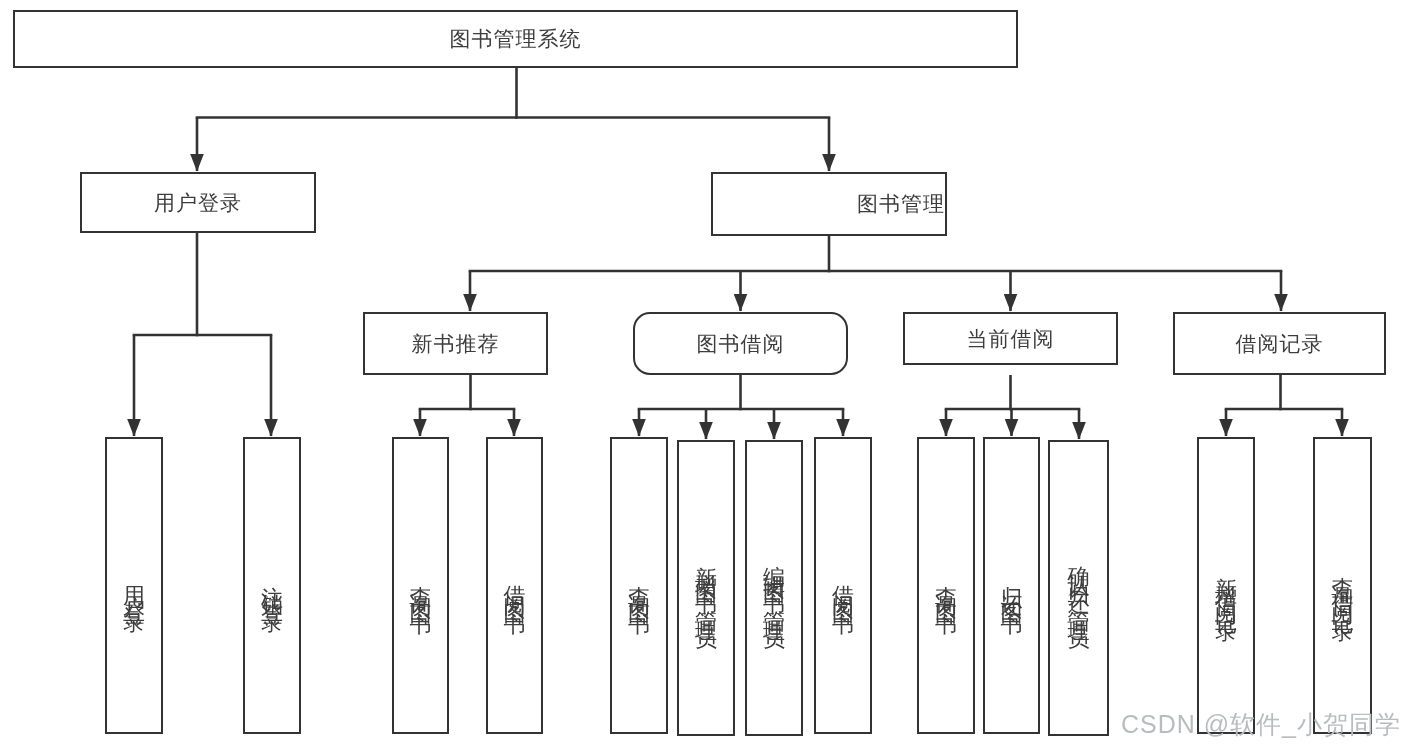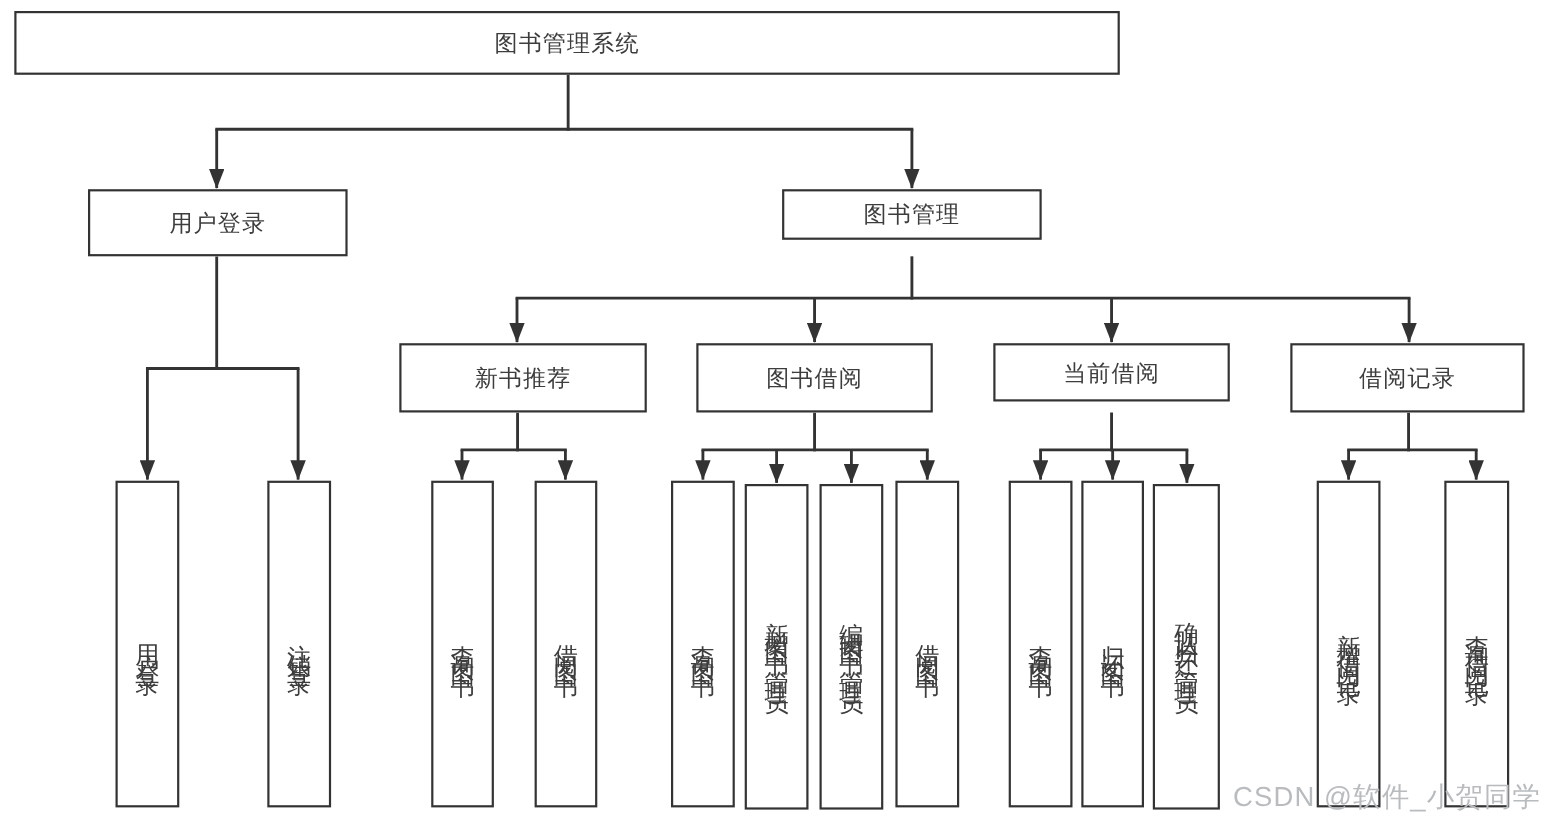--- a/index.html
+++ b/index.html
@@ -89,28 +89,28 @@
     <path class="conn" d="M1342 409 V436" marker-end="url(#arrow)"></path>
   </svg>
 
   <div class="hbox" style="left:13px; top:10px; width:1005px; height:58px;">
     <span>图书管理系统</span>
   </div>
 
   <div class="hbox" style="left:80px; top:172px; width:236px; height:61px;">
     <span>用户登录</span>
   </div>
-  <div class="hbox" style="left:711px; top:172px; width:236px; height:46px;">
+  <div class="hbox" style="left:711px; top:172px; width:236px; height:64px;justify-content:flex-end;">
     <span>图书管理</span>
   </div>
 
-  <div class="hbox" style="left:363px; top:312px; width:225px; height:63px;">
+  <div class="hbox" style="left:363px; top:312px; width:185px; height:63px;">
     <span>新书推荐</span>
   </div>
-  <div class="hbox" style="left:633px; top:312px; width:215px; height:63px;">
+  <div class="hbox" style="left:633px; top:312px; width:215px; height:63px;border-radius:17px;">
     <span>图书借阅</span>
   </div>
   <div class="hbox" style="left:903px; top:312px; width:215px; height:53px;">
     <span>当前借阅</span>
   </div>
   <div class="hbox" style="left:1173px; top:312px; width:213px; height:63px;">
     <span>借阅记录</span>
   </div>
 
   <div class="vbox" style="left:105px; top:437px; width:58px; height:297px;">

